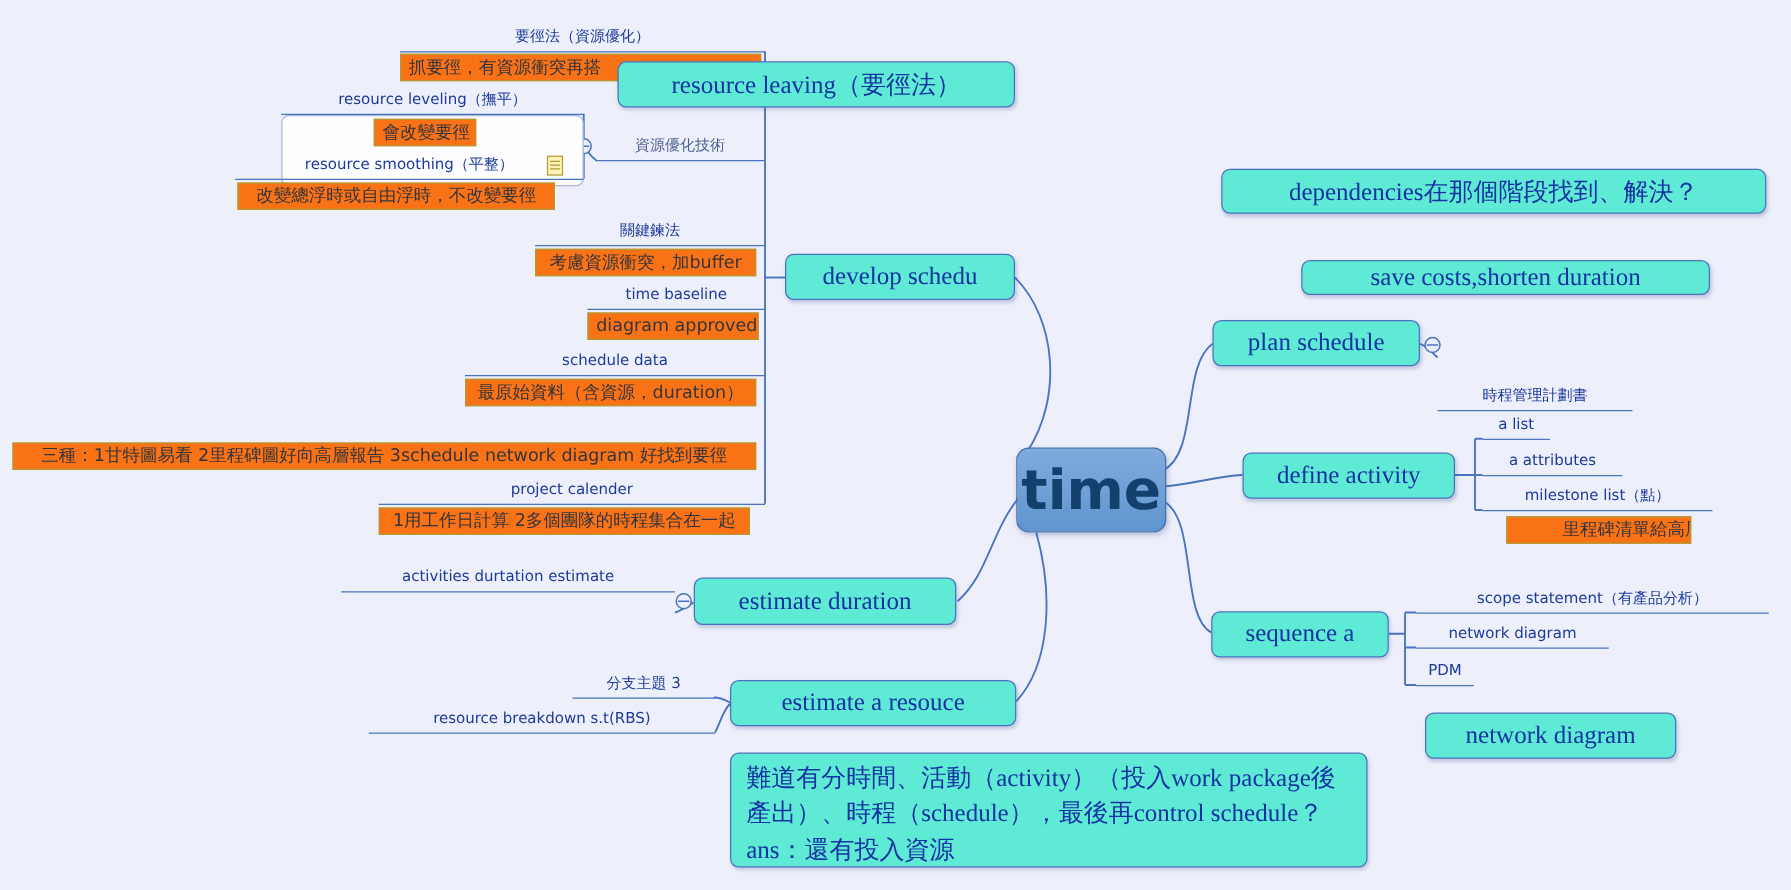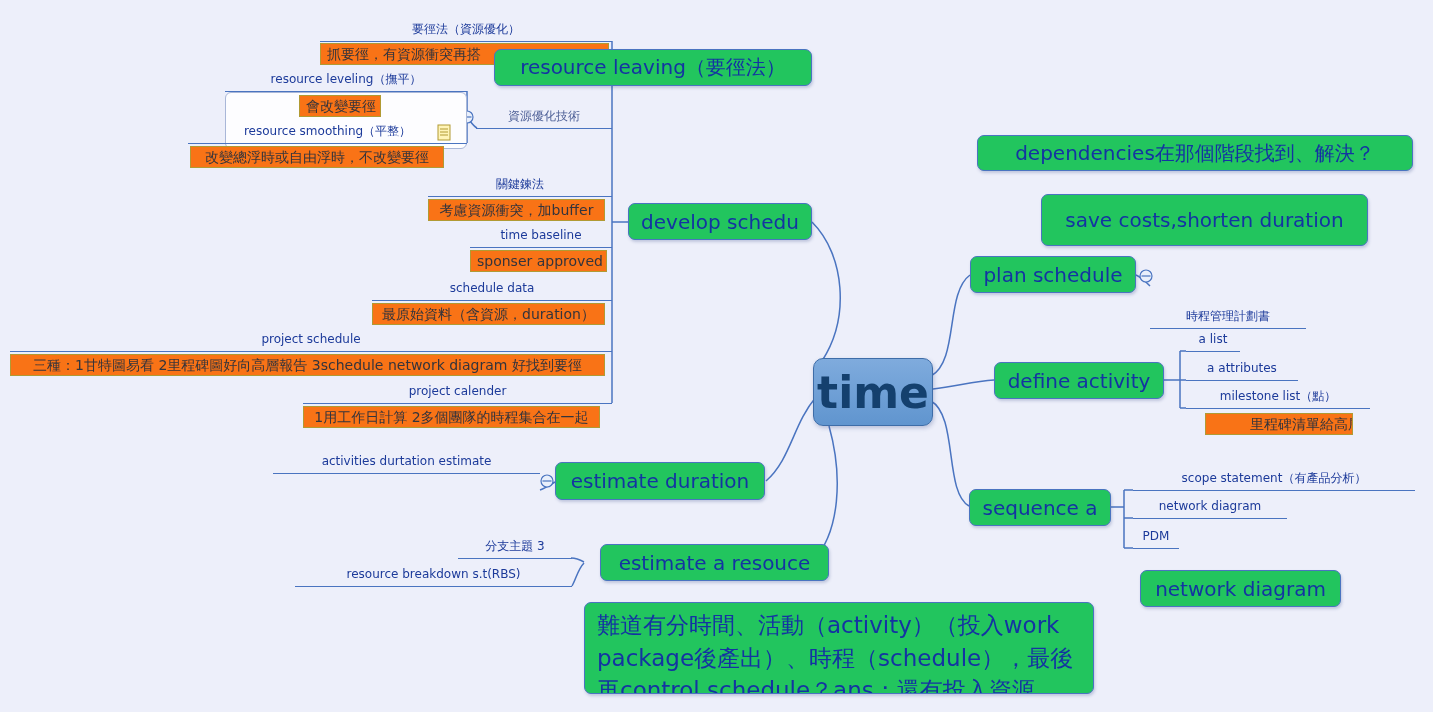--- a/index.html
+++ b/index.html
@@ -21,29 +21,30 @@
   }
   .sub {
     position:absolute; z-index:3;
     color:#1c3a9a; font-size:12px; line-height:19px;
     padding-bottom:2px; border-bottom:1.5px solid #4a74c0;
     text-align:center; white-space:nowrap; overflow:hidden;
   }
   .sub.muted { color:#4d5f96; }
   .topic {
     position:absolute; z-index:5;
-    background:#22c55e; border:1.5px solid #4a74c0; border-radius:7px;
+    background:#5eead4; border:1.5px solid #4a74c0; border-radius:7px;
     color:#1433a2; font-size:20px;
     display:flex; align-items:center; justify-content:center;
     white-space:nowrap; overflow:hidden;
     box-shadow:1px 2px 3px rgba(60,80,140,.25);
+    font-family:Liberation Serif, serif;
   }
   .topic.multiline {
     display:block; white-space:normal; text-align:left;
-    padding:6px 12px; line-height:1.42; font-size:23px;
+    padding:6px 12px; line-height:1.42; font-size:20px;
   }
   .central {
     position:absolute; z-index:5;
     background:linear-gradient(#7fabdd,#6095cf);
     border:1.5px solid #3e6da8; border-radius:10px;
     color:#14406e; font-size:44px; font-weight:600;
     display:flex; align-items:center; justify-content:center;
     box-shadow:1px 2px 4px rgba(60,80,140,.3);
   }
   .noteicon { position:absolute; z-index:4; width:14px; height:17px; }
@@ -86,34 +87,33 @@
       </g>
     </g>
   </svg>
 
   <div class="whitebox" style="left:225px; top:92px; width:242px; height:57px;"></div>
 
   <div class="ylabel" style="left:320px; top:43px; width:289px; text-align:left;">抓要徑，有資源衝突再搭</div>
   <div class="ylabel" style="left:299px; top:95px; width:82px;">會改變要徑</div>
   <div class="ylabel" style="left:190px; top:146px; width:254px;">改變總浮時或自由浮時，不改變要徑</div>
   <div class="ylabel" style="left:428px; top:199px; width:177px;">考慮資源衝突，加buffer</div>
-  <div class="ylabel" style="left:470px; top:250px; width:137px;">sponser approved</div>
+  <div class="ylabel" style="left:470px; top:250px; width:137px;">diagram approved</div>
   <div class="ylabel" style="left:372px; top:303px; width:233px;">最原始資料（含資源，duration）</div>
   <div class="ylabel" style="left:10px; top:354px; width:595px;">三種：1甘特圖易看 2里程碑圖好向高層報告 3schedule network diagram 好找到要徑</div>
   <div class="ylabel" style="left:303px; top:406px; width:297px;">1用工作日計算 2多個團隊的時程集合在一起</div>
   <div class="ylabel" style="left:1205px; top:413px; width:148px;padding-left:44px;">里程碑清單給高層看</div>
 
   <div class="sub" style="left:320px; top:20px; width:292px;">要徑法（資源優化）</div>
   <div class="sub" style="left:225px; top:70px; width:242px;">resource leveling（撫平）</div>
   <div class="sub" style="left:188px; top:122px; width:279px;">resource smoothing（平整）</div>
   <div class="sub muted" style="left:476px; top:107px; width:136px;">資源優化技術</div>
   <div class="sub" style="left:428px; top:175px; width:184px;">關鍵鍊法</div>
   <div class="sub" style="left:470px; top:226px; width:142px;">time baseline</div>
   <div class="sub" style="left:372px; top:279px; width:240px;">schedule data</div>
-  <div class="sub" style="left:10px; top:330px; width:602px;">project schedule</div>
   <div class="sub" style="left:303px; top:382px; width:309px;">project calender</div>
   <div class="sub" style="left:273px; top:452px; width:267px;">activities durtation estimate</div>
   <div class="sub" style="left:458px; top:537px; width:114px;">分支主題 3</div>
   <div class="sub" style="left:295px; top:565px; width:277px;">resource breakdown s.t(RBS)</div>
   <div class="sub" style="left:1150px; top:266px; width:156px;margin-top:41px;">時程管理計劃書</div>
   <div class="sub" style="left:1186px; top:330px; width:54px;">a list</div>
   <div class="sub" style="left:1186px; top:359px; width:112px;">a attributes</div>
   <div class="sub" style="left:1186px; top:387px; width:184px;">milestone list（點）</div>
   <div class="sub" style="left:1133px; top:469px; width:282px;">scope statement（有產品分析）</div>
   <div class="sub" style="left:1133px; top:497px; width:154px;">network diagram</div>
@@ -121,25 +121,25 @@
 
   <svg class="noteicon" style="left:437px; top:124px;" viewBox="0 0 14 17" width="14" height="17">
     <rect x="1" y="1" width="12" height="15" fill="#fff4b8" stroke="#b19a33" stroke-width="1"></rect>
     <line x1="3" y1="5" x2="11" y2="5" stroke="#b19a33" stroke-width="1"></line>
     <line x1="3" y1="8" x2="11" y2="8" stroke="#b19a33" stroke-width="1"></line>
     <line x1="3" y1="11" x2="11" y2="11" stroke="#b19a33" stroke-width="1"></line>
   </svg>
 
   <div class="topic" style="left:494px; top:49px; width:318px; height:37px;">resource leaving（要徑法）</div>
   <div class="topic" style="left:977px; top:135px; width:436px; height:36px;">dependencies在那個階段找到、解決？</div>
-  <div class="topic" style="left:1041px; top:194px; width:327px; height:52px;">save costs,shorten duration</div>
+  <div class="topic" style="left:1041px; top:208px; width:327px; height:28px;">save costs,shorten duration</div>
   <div class="topic" style="left:1140px; top:570px; width:201px; height:37px;">network diagram</div>
   <div class="topic" style="left:628px; top:203px; width:184px; height:37px;">develop schedu</div>
   <div class="topic" style="left:555px; top:462px; width:210px; height:38px;">estimate duration</div>
-  <div class="topic" style="left:584px; top:544px; width:229px; height:37px;margin-left:16px;">estimate a resouce</div>
+  <div class="topic" style="left:584px; top:544px; width:229px; height:37px;">estimate a resouce</div>
   <div class="topic" style="left:970px; top:256px; width:166px; height:37px;text-align:right;">plan schedule</div>
   <div class="topic" style="left:994px; top:362px; width:170px; height:37px;">define activity</div>
   <div class="topic" style="left:969px; top:489px; width:142px; height:37px;">sequence a</div>
   <div class="topic multiline" style="left:584px; top:602px; width:510px; height:92px;">難道有分時間、活動（activity）（投入work package後產出）、時程（schedule），最後再control schedule？ans：還有投入資源</div>
 
   <div class="central" style="left:813px; top:358px; width:120px; height:68px;">time</div>
 
 </div>
 
 </body></html>

